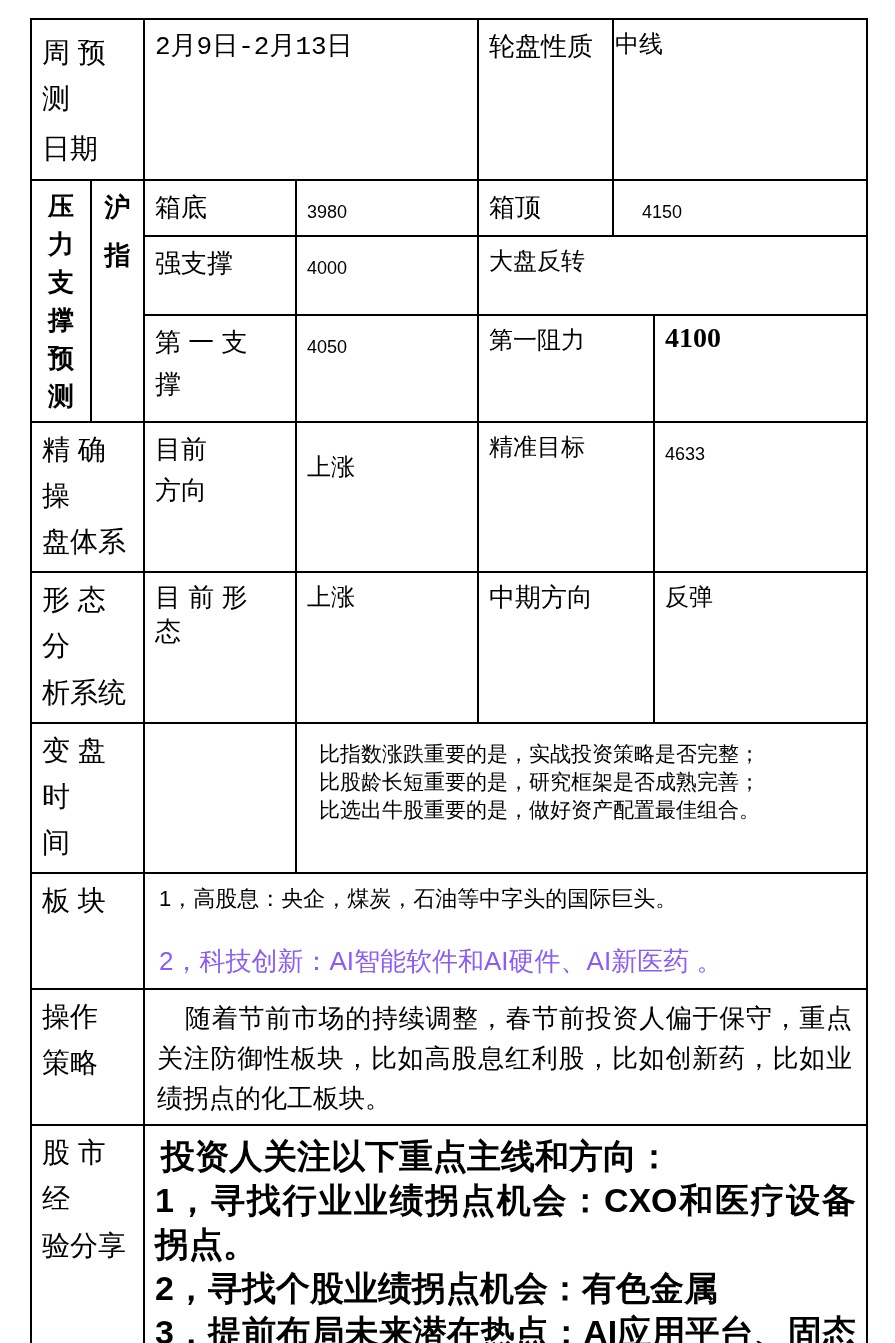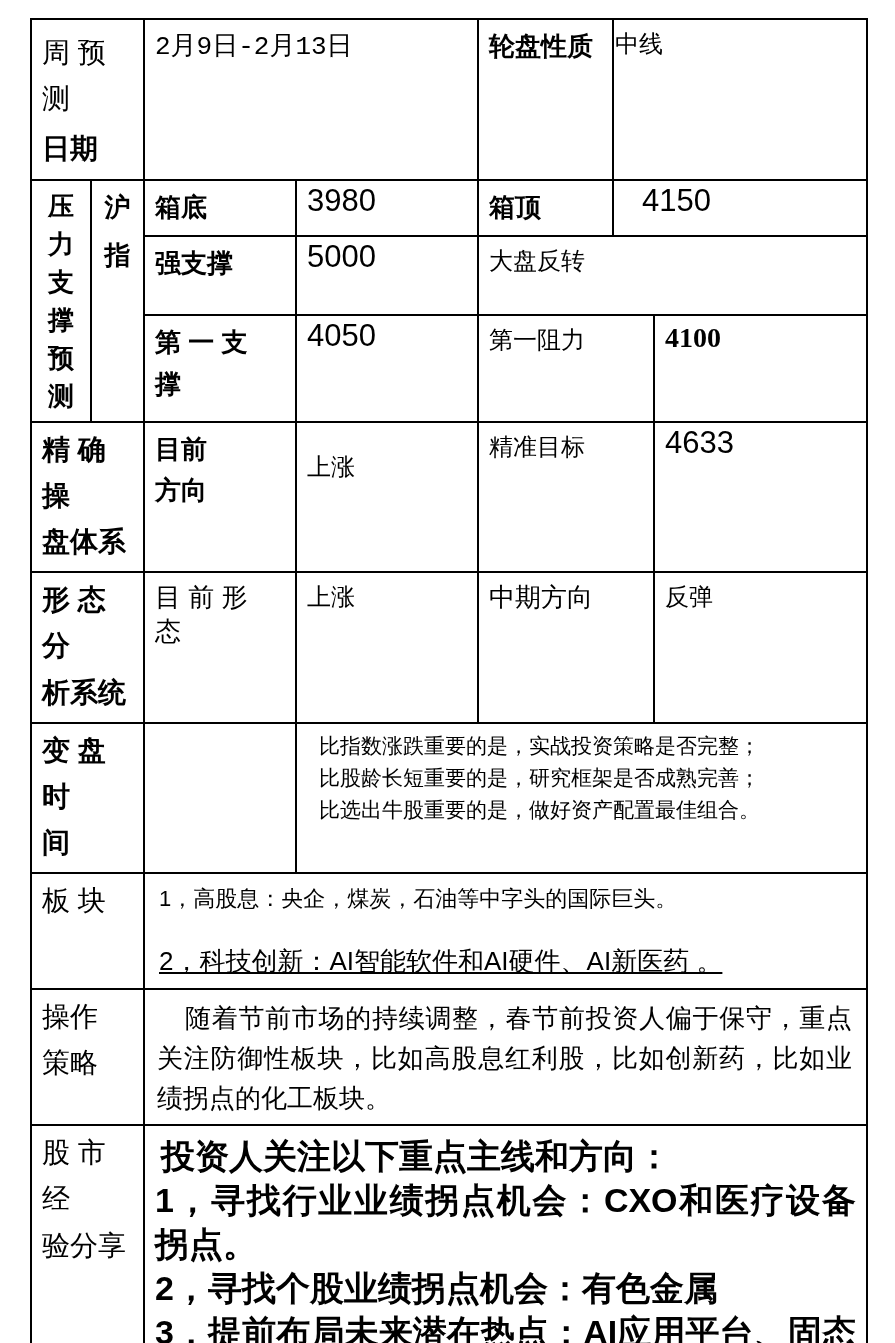--- a/index.html
+++ b/index.html
@@ -11,29 +11,29 @@
     overflow:hidden;
   }
   .doc { padding:18px 0 0 30px; }
   table.grid { border-collapse:collapse; table-layout:fixed; width:836px; }
   td {
     border:2px solid #000;
     vertical-align:top;
     padding:6px 10px;
     overflow:hidden;
   }
-  .bold { font-weight:bold; }
+  .bold { font-weight:normal; }
   .serif { font-family:Liberation Mono, monospace; }
-  .red { color:#000000;text-decoration:underline; }
+  .red { color:#8b5cf6; }
   .pre { white-space:pre-line;margin-left:48px; }
 
   
   .glabel { font-size:28px; line-height:1.65; padding-top:4px; }
   .sublabel { font-size:26px; line-height:1.6; }
-  .value { font-size:31px; line-height:1.3; padding-top:0; }
+  .value { font-size:18px; line-height:1.3; padding-top:20px; }
   .value-cjk { font-size:24px; line-height:1.3; padding-top:8px; }
 
   .vstack {
     text-align:center;
     font-size:26px;
     font-weight:bold;
     white-space:pre-line;
   }
   .v-pressure { line-height:38px; padding-top:6px; }
   .v-index { line-height:48px; padding-top:2px; }
@@ -42,21 +42,21 @@
     font-family:"Liberation Serif","DejaVu Serif",serif;
     font-weight:bold;
     font-size:28px;
   }
   .date-cell { font-size:26px; padding-top:8px; }
 
   .pad-mid { padding-top:28px; }
 
   .tri-lines {
     display:flex; flex-direction:column;
-    justify-content:space-between;
+    justify-content:flex-end;
     height:96px;
     font-size:21px;
     padding:2px 4px 2px 12px;
   }
   .sector-line1 { font-size:22px; margin:4px 0 0 4px; }
   .sector-line2 { font-size:26px; margin:30px 0 0 4px; }
 
   .para {
     font-size:26px; line-height:40px;
     text-align:justify;
@@ -111,21 +111,21 @@
       <td rowspan="3" class="vstack v-index">沪
 指</td>
       <td colspan="2" class="sublabel bold">箱底</td>
       <td class="value">3980</td>
       <td class="sublabel bold">箱顶</td>
       <td colspan="2" class="value" style="padding-left:28px">4150</td>
     </tr>
 
     <tr style="height:77px">
       <td colspan="2" class="sublabel bold">强支撑</td>
-      <td class="value">5000</td>
+      <td class="value">4000</td>
       <td colspan="3" class="value-cjk">大盘反转</td>
     </tr>
 
     <tr style="height:104px">
       <td colspan="2" class="sublabel bold pre">第 一 支
 撑</td>
       <td class="value">4050</td>
       <td colspan="2" class="value-cjk">第一阻力</td>
       <td class="num-serif">4100</td>
     </tr>

